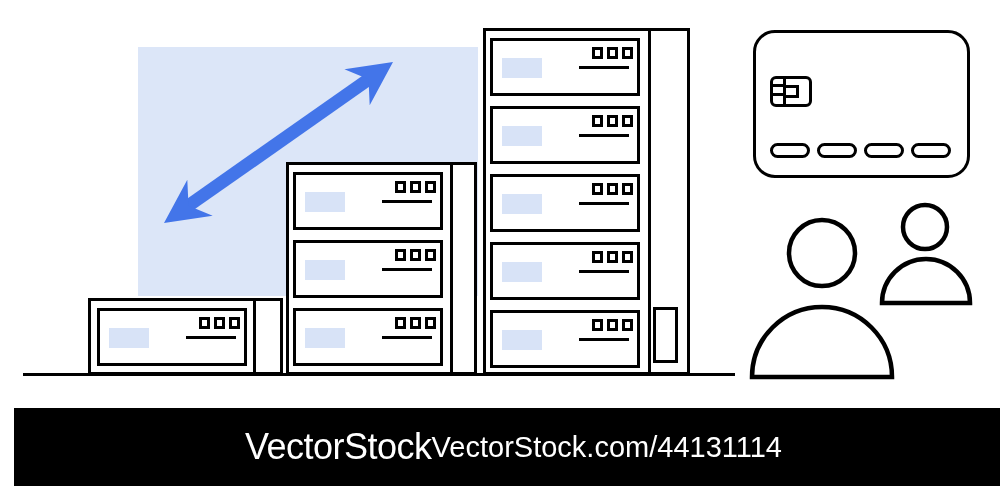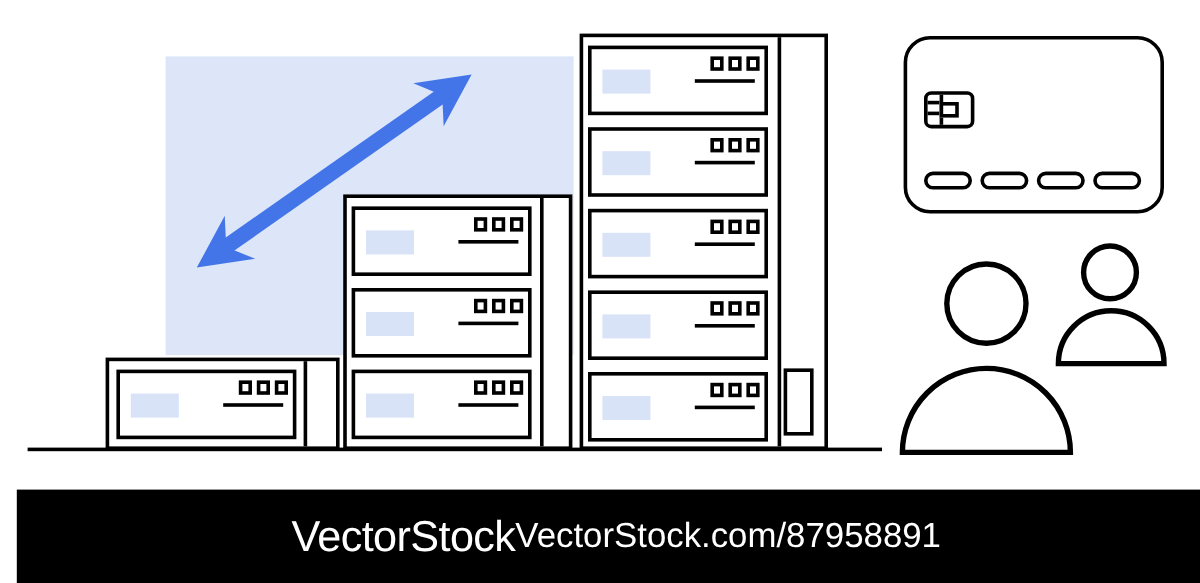--- a/index.html
+++ b/index.html
@@ -191,14 +191,14 @@
       <path d="M146,111 A44,44 0 0 1 234,111 Z"></path>
       <circle cx="86" cy="61" r="33"></circle>
       <path d="M16,185 A70,70 0 0 1 156,185 Z"></path>
     </g>
   </svg>
 
 </div>
 
 <div class="footer">
   <span class="brand">VectorStock</span>
-  <span class="attribution">VectorStock.com/87958891</span>
+  <span class="attribution">VectorStock.com/44131114</span>
 </div>
 
 </body></html>

